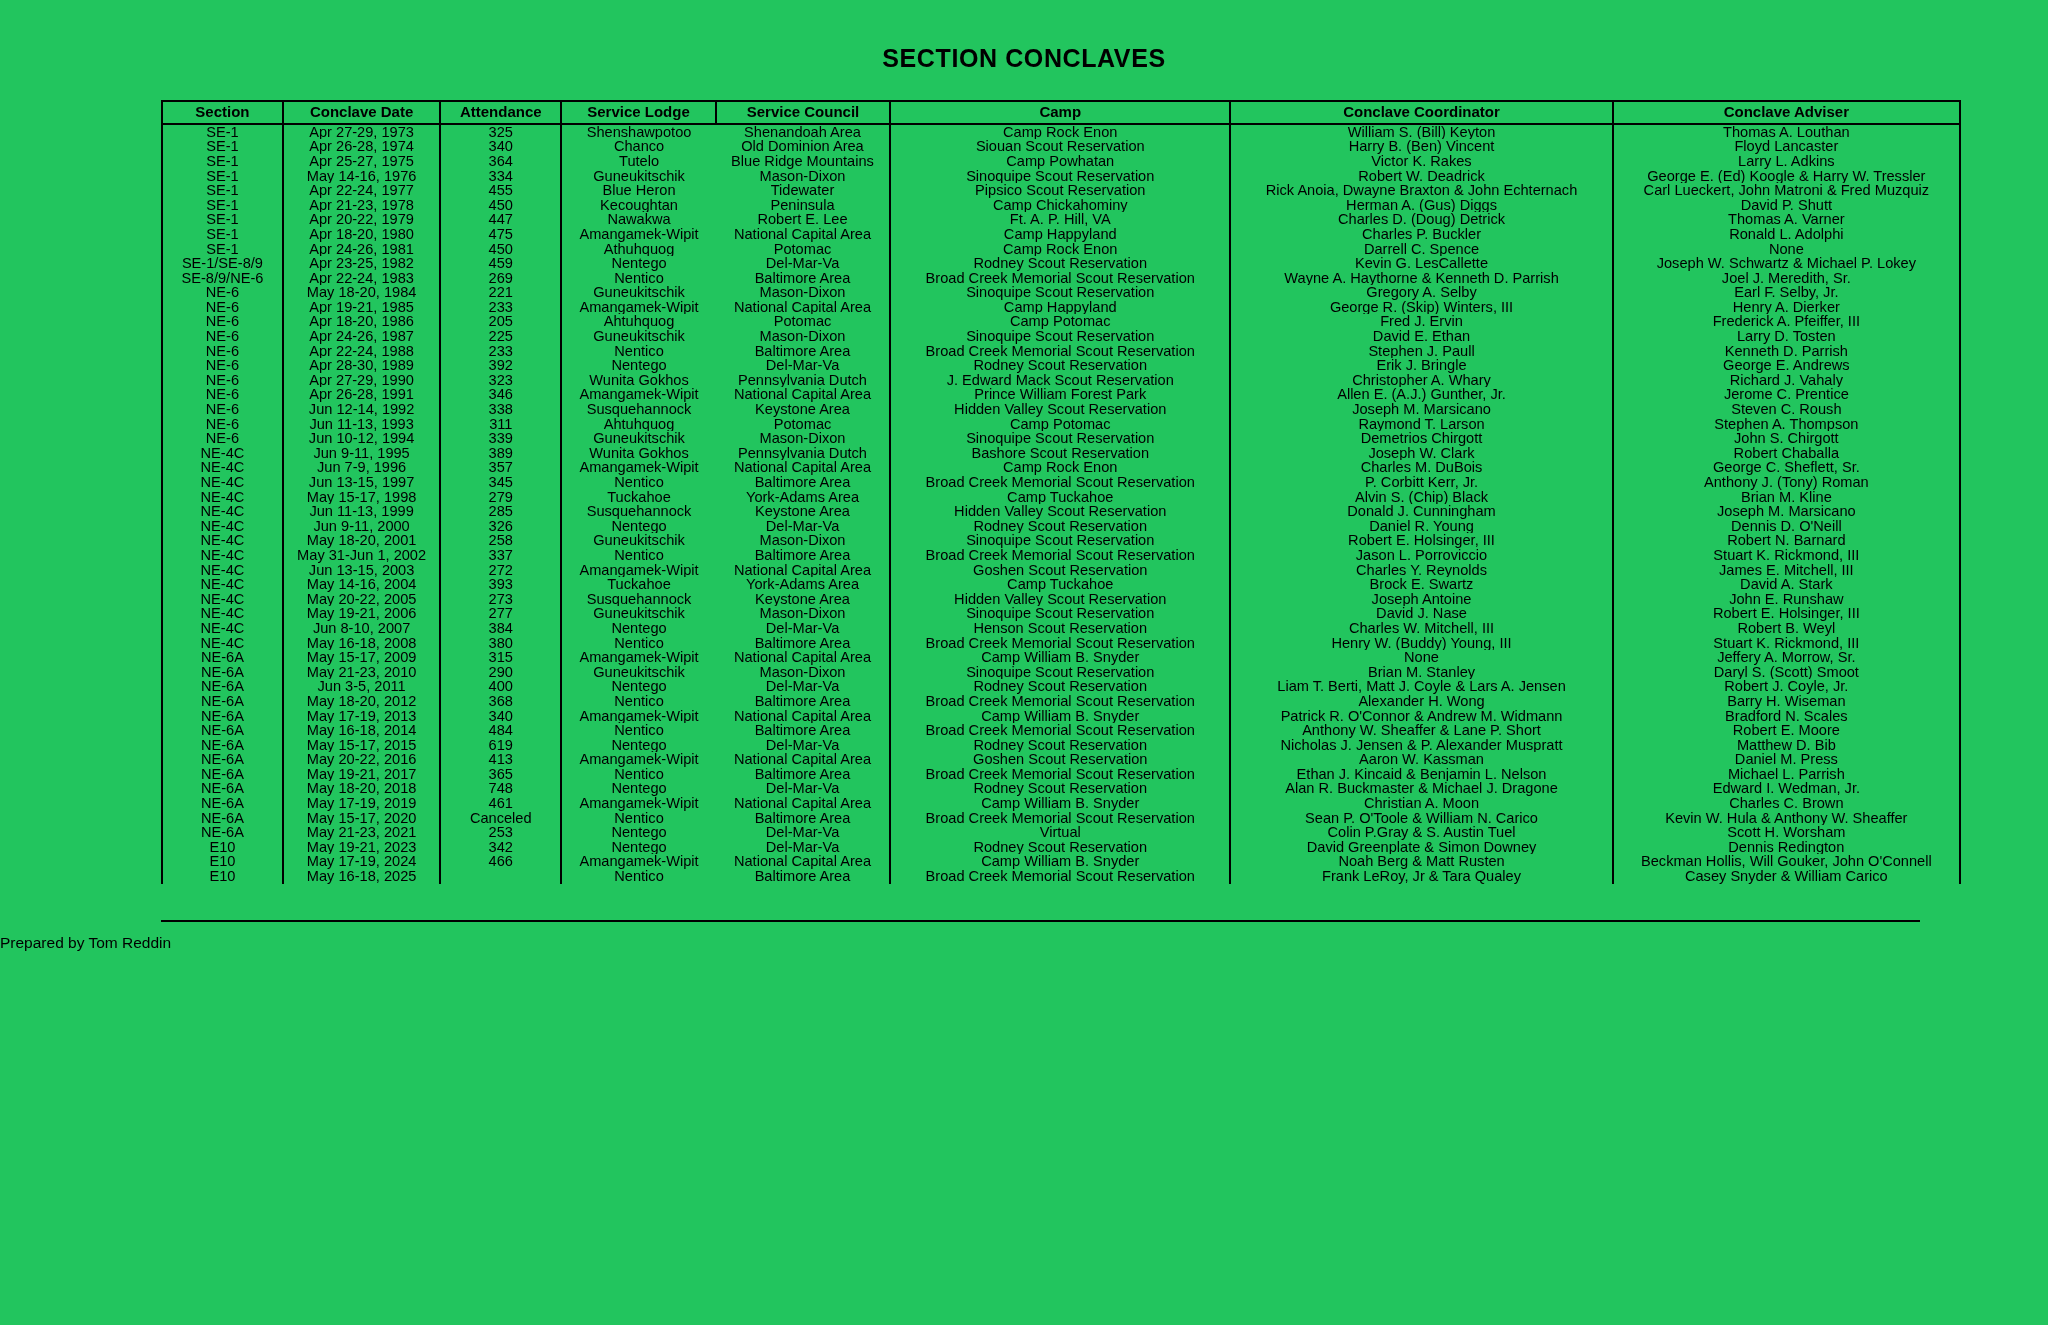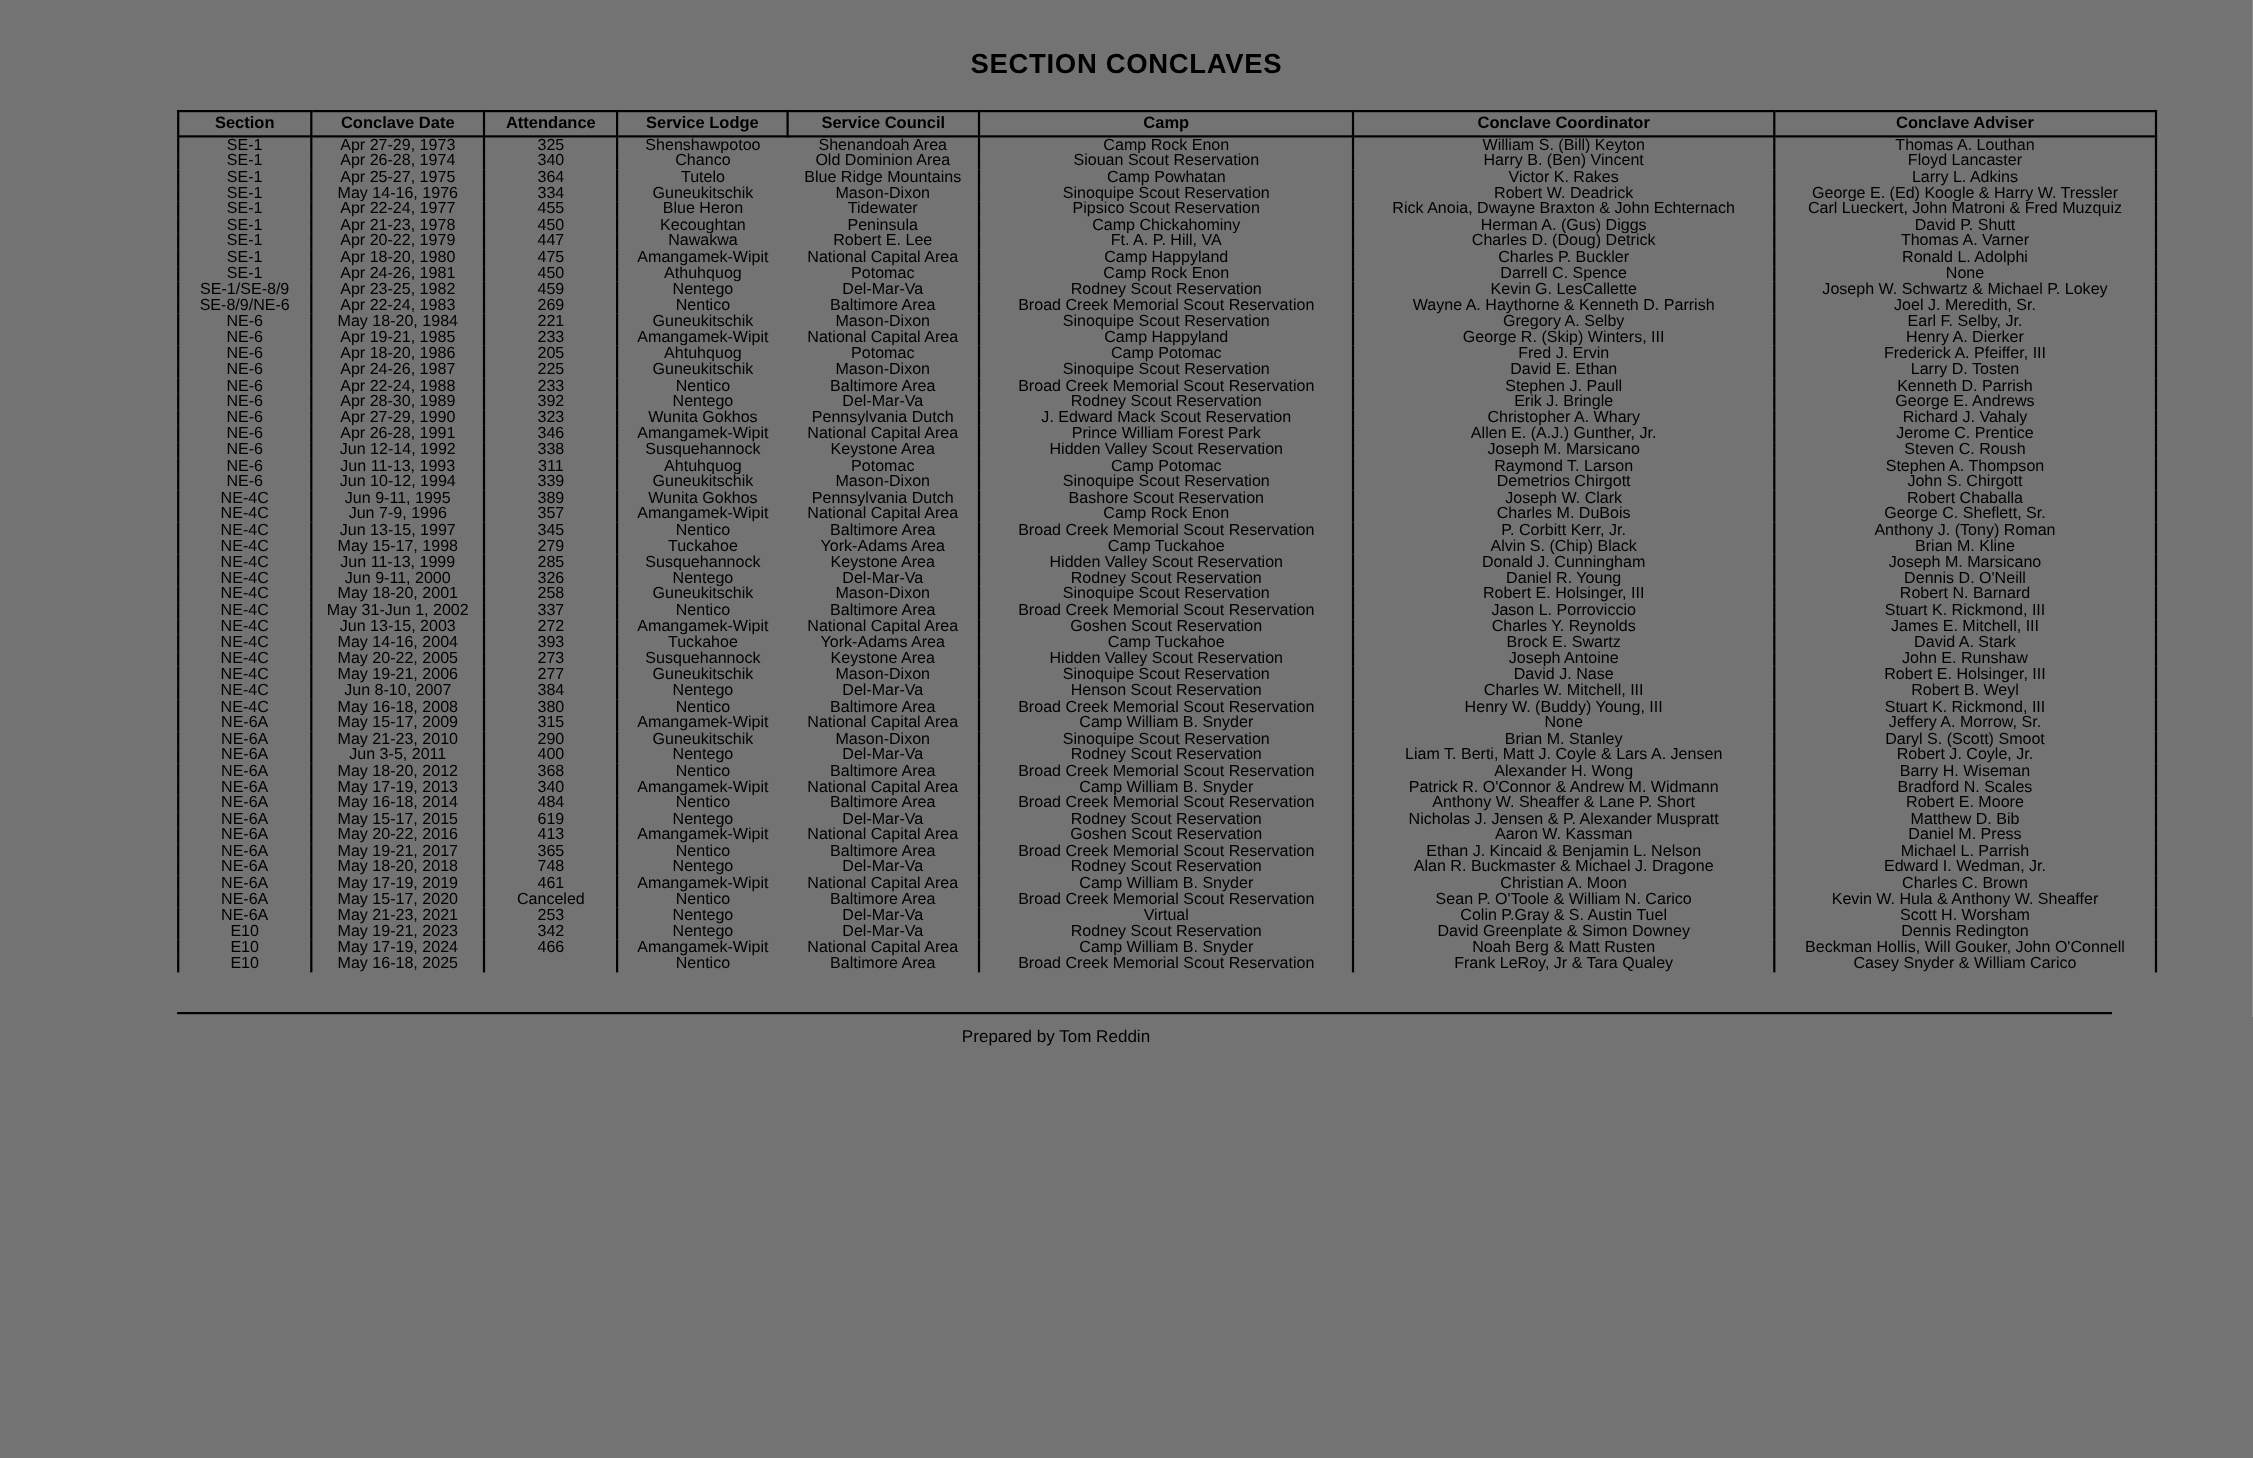--- a/index.html
+++ b/index.html
@@ -12,21 +12,21 @@
     width: 2048px;
     height: 1325px;
     font-family: "Liberation Sans", sans-serif;
     color: #000000;
     overflow: hidden;
   }
   #page {
     position: relative;
     width: 2048px;
     height: 1325px;
-    background: #737373;
+    background: #22c55e;
   }
   #doc-title {
     position: absolute;
     top: 44px;
     left: 0;
     width: 2048px;
     text-align: center;
     font-size: 25px;
     font-weight: bold;
     letter-spacing: 0.6px;
@@ -87,21 +87,21 @@
     position: absolute;
     left: 161px;
     width: 1759px;
     height: 0;
     border-top: 2.6px solid #000;
   }
   #footer-note {
     position: absolute;
     left: 0;
     width: 1920px;
-    text-align: center;
+    text-align: left;
     font-size: 15.5px;
     font-weight: normal;
   }
 </style>
 </head>
 <body>
 
 <div id="page">
 
   <div id="doc-title">SECTION CONCLAVES</div>

